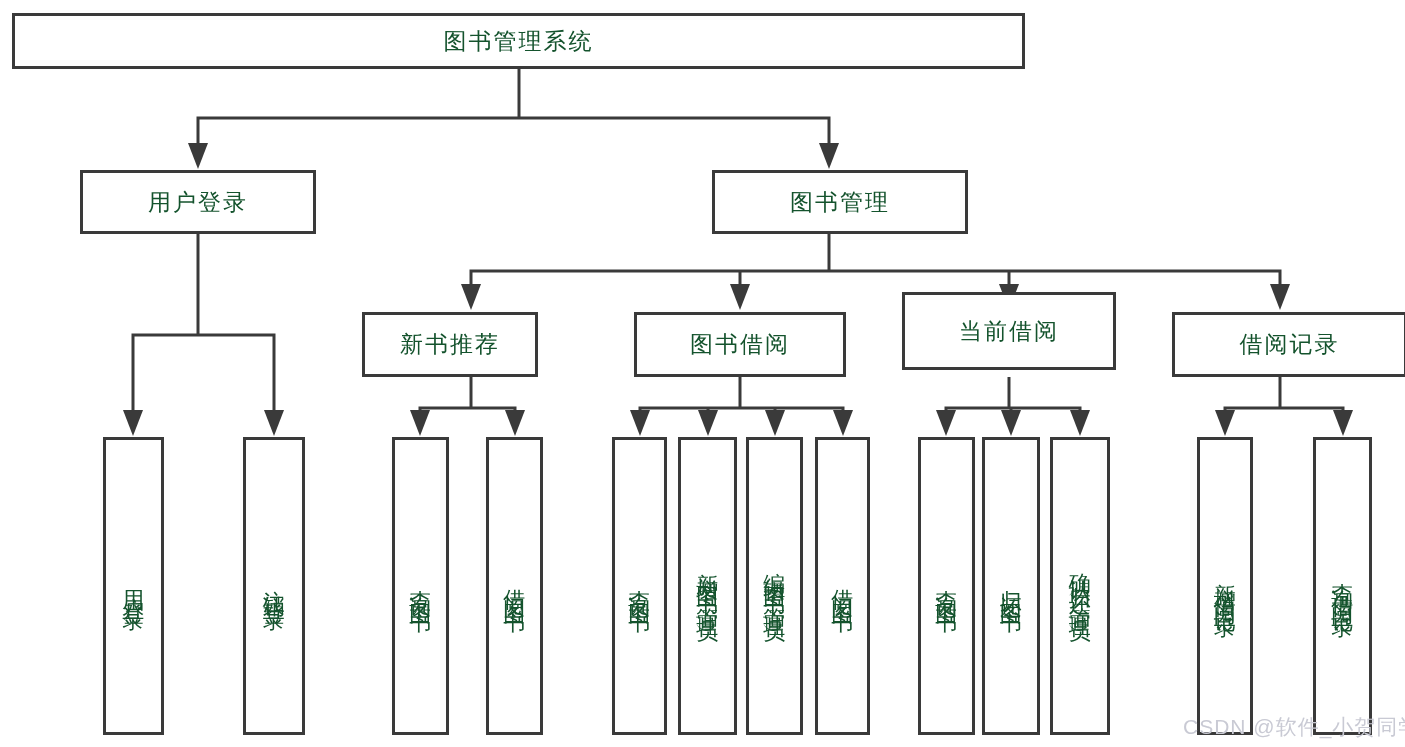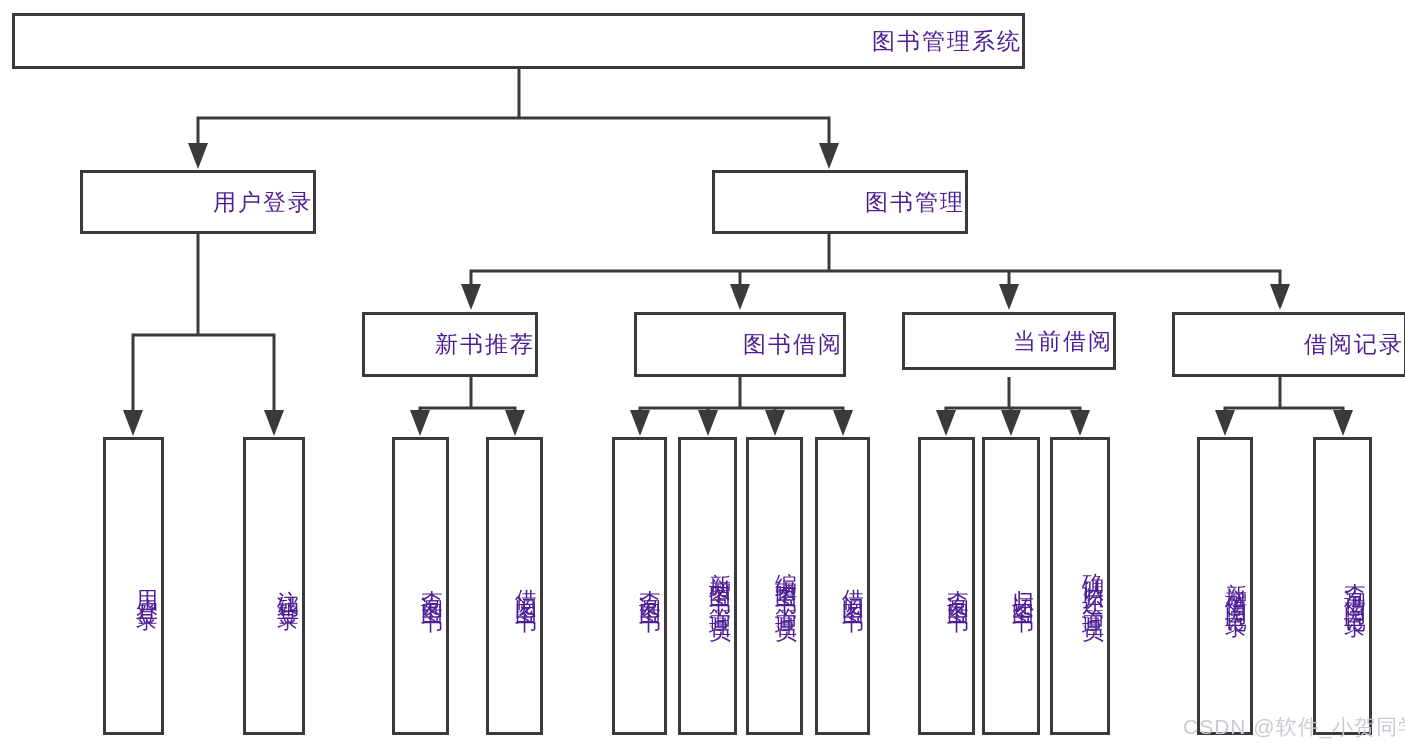--- a/index.html
+++ b/index.html
@@ -9,22 +9,22 @@
     background:#ffffff;
     font-family:"Liberation Sans","DejaVu Sans",sans-serif;
     overflow:hidden;
   }
   #wires{position:absolute;left:0;top:0;}
   .box{
     position:absolute;
     background:#ffffff;
     border:3px solid #3a3a3a;
     box-sizing:border-box;
-    display:flex;align-items:center;justify-content:flex-end;
-    color:#4c1d95;
+    display:flex;align-items:center;justify-content:center;
+    color:#14532d;
   }
   .hlabel{font-size:23px;letter-spacing:2px;white-space:nowrap;}
   .leaf .vlabel{
     writing-mode:vertical-rl;
     text-orientation:mixed;
     font-size:22px;
     letter-spacing:7px;
     line-height:1.25;
     white-space:nowrap;
   }
@@ -111,21 +111,21 @@
   <div class="box leaf" style="left:243px;top:437px;width:62px;height:298px">
     <span class="vlabel">注销登录</span>
   </div>
 
   <div class="box" style="left:362px;top:312px;width:176px;height:65px">
     <span class="hlabel">新书推荐</span>
   </div>
   <div class="box" style="left:634px;top:312px;width:212px;height:65px">
     <span class="hlabel">图书借阅</span>
   </div>
-  <div class="box" style="left:902px;top:312px;width:214px;height:58px">
+  <div class="box" style="left:902px;top:292px;width:214px;height:78px">
     <span class="hlabel">当前借阅</span>
   </div>
   <div class="box" style="left:1172px;top:312px;width:235px;height:65px">
     <span class="hlabel">借阅记录</span>
   </div>
 
   <div class="box leaf" style="left:392px;top:437px;width:57px;height:298px">
     <span class="vlabel">查询图书</span>
   </div>
   <div class="box leaf" style="left:486px;top:437px;width:57px;height:298px">

